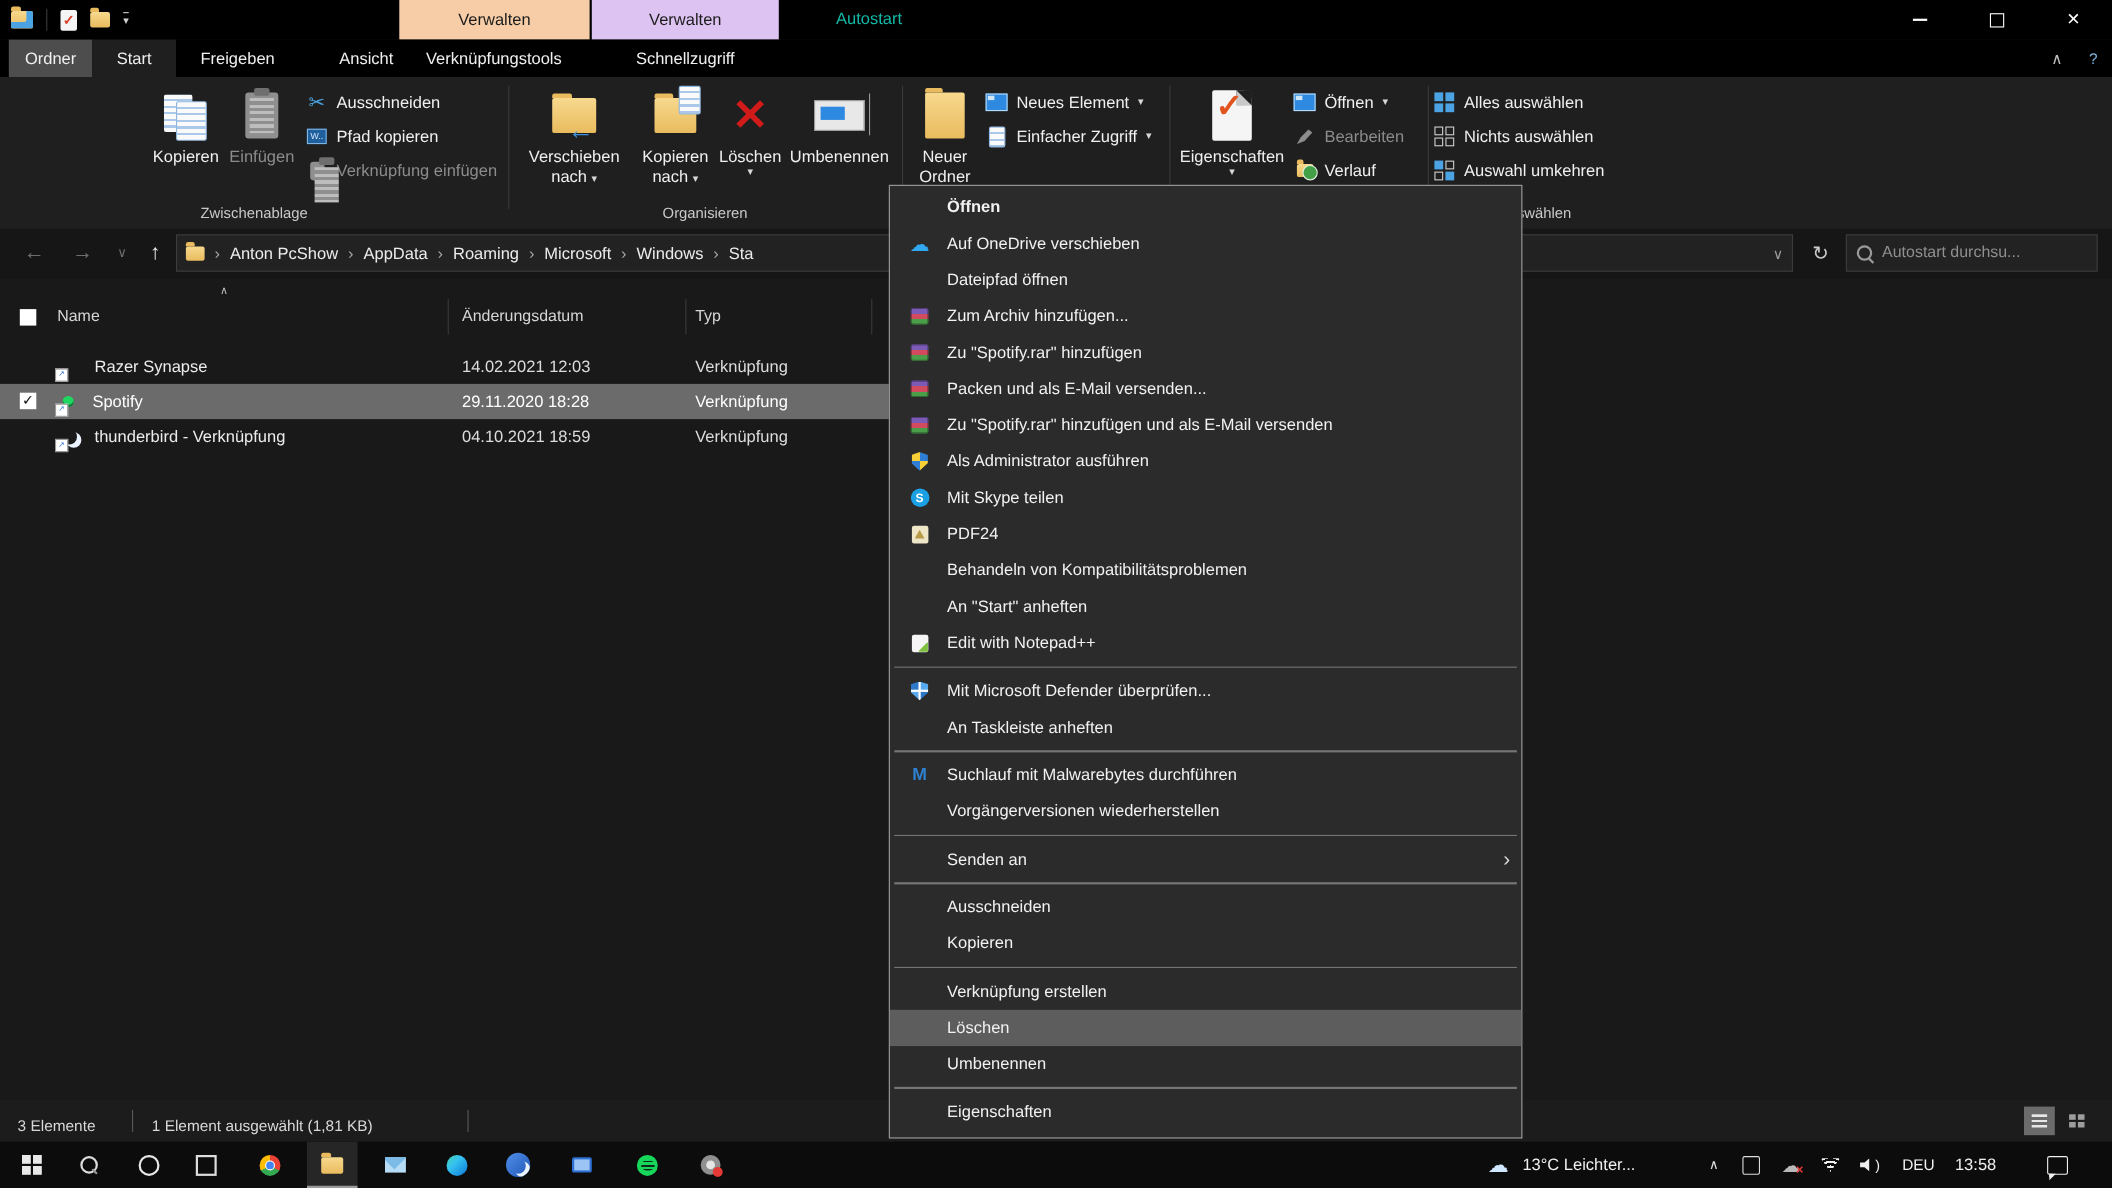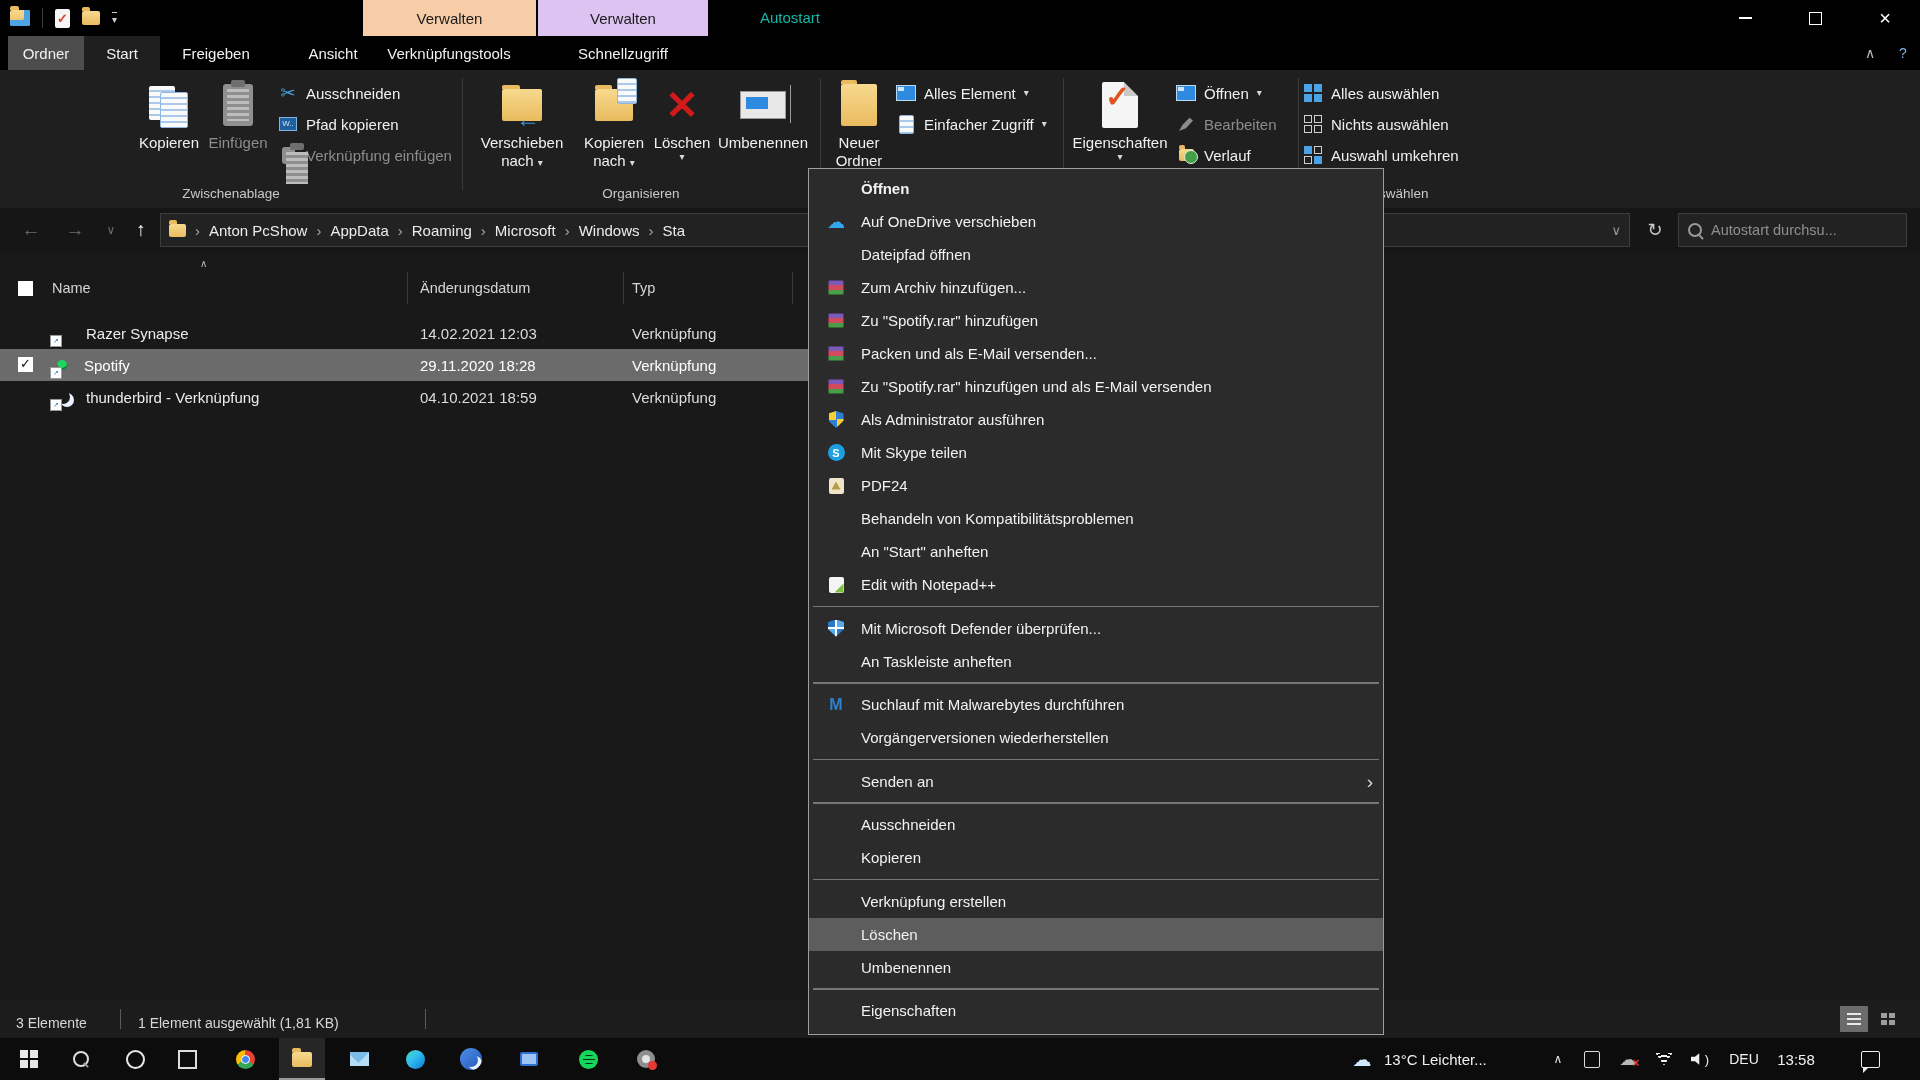--- a/index.html
+++ b/index.html
@@ -292,21 +292,21 @@
     <div class="bb" style="left:826px;width:66px;">
       <span class="bicon">
           <span class="folder" style="width:36px;height:42px;"></span>
         </span>
       <span>Neuer Ordner</span>
     </div>
     <div class="sb" style="left:896px;top:10px;">
       <span class="sicon">
           <span class="winic"></span>
         </span>
-      <span>Alles Element</span>
+      <span>Neues Element</span>
       <span class="caret">▾</span>
     </div>
     <div class="sb" style="left:896px;top:41px;">
       <span class="sicon">
           <span class="doc" style="width:13px;height:17px;border:1px solid #8fb6dd;"></span>
         </span>
       <span>Einfacher Zugriff</span>
       <span class="caret">▾</span>
     </div>
     <div class="vsep" style="left:1063px;"></div>

